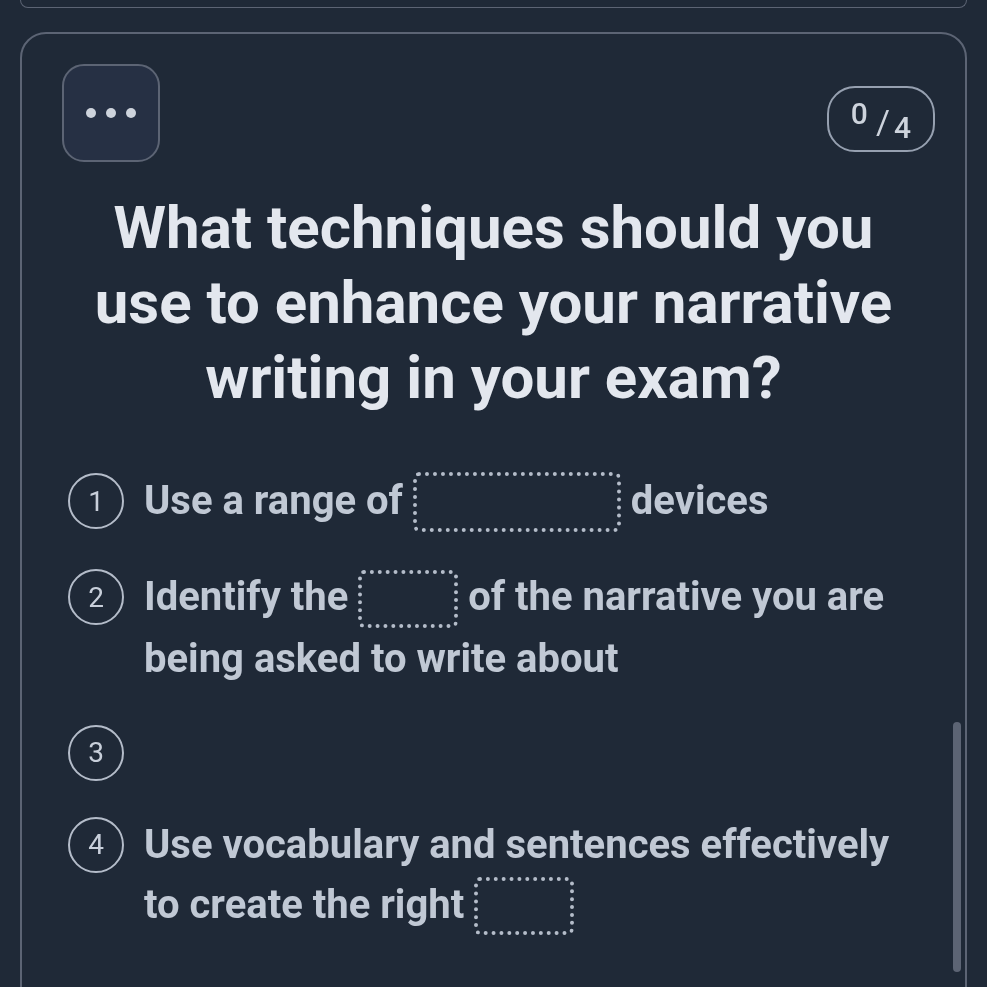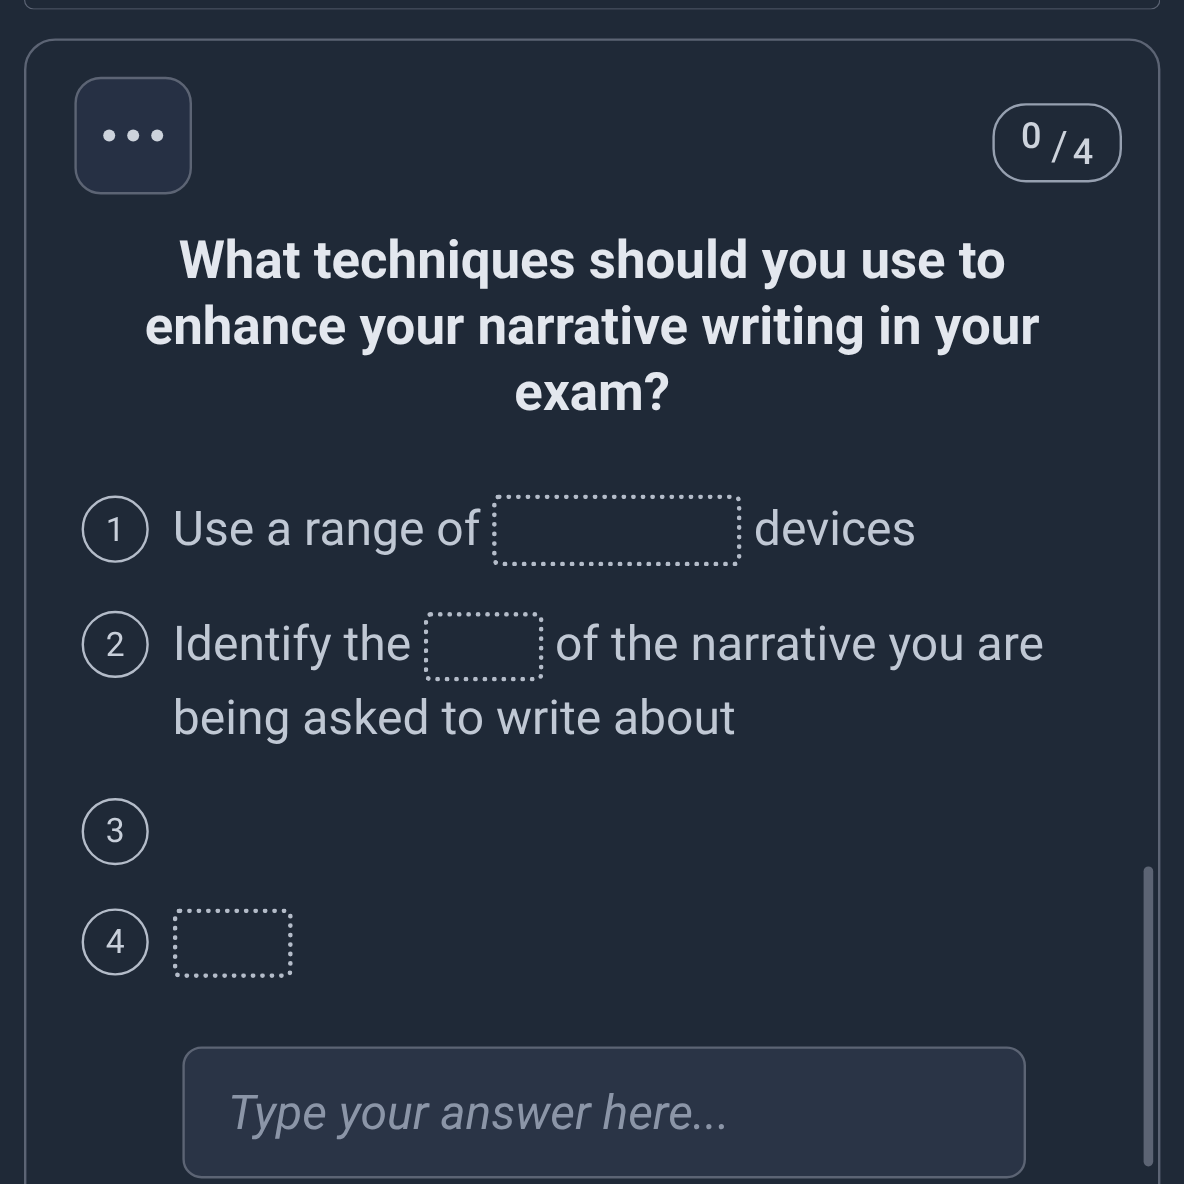--- a/index.html
+++ b/index.html
@@ -84,21 +84,21 @@
   }
   .score-den {
     font-size: 30px;
     font-weight: 500;
     position: relative;
     top: 10px;
   }
 
   .question-title {
     color: #e3e7ee;
-    font-size: 44px;
+    font-size: 60px;
     font-weight: 700;
     text-align: center;
     line-height: 1.25;
     margin: 36px 20px 56px 20px;
   }
 
   .items {
     display: flex;
     flex-direction: column;
     gap: 34px;
@@ -123,21 +123,21 @@
     display: flex;
     align-items: center;
     justify-content: center;
     margin-top: 2px;
   }
 
   .item-text {
     color: #c0c8d4;
     font-size: 40px;
     line-height: 1.5;
-    font-weight: 400;
+    font-weight: 700;
   }
 
   .blank {
     display: inline-block;
     vertical-align: middle;
     border: 4px dotted #b4bcc9;
     border-radius: 6px;
     position: relative;
     top: -1px;
   }
@@ -217,21 +217,21 @@
         </div>
       </div>
 
       <div class="item">
         <div class="num-circle">3</div>
       </div>
 
       <div class="item">
         <div class="num-circle">4</div>
         <div class="item-text">
-          <span class="blank md2"></span>
+          <span>Use vocabulary and sentences effectively to create the right </span><span class="blank md2"></span>
         </div>
       </div>
 
     </div>
 
     <div class="answer-wrap">
       <input class="answer-input" type="text" placeholder="Type your answer here..." style="">
     </div>
 
     <div class="scroll-indicator"></div>

